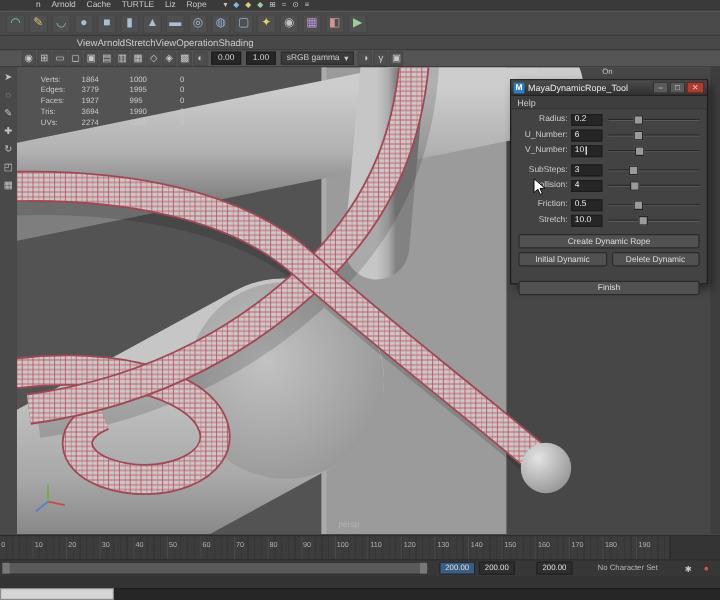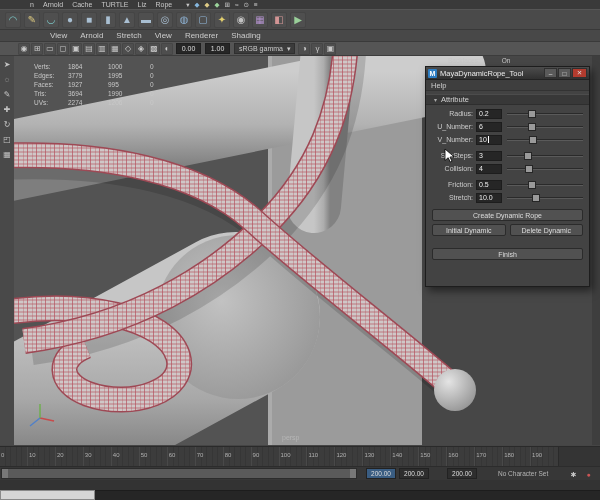--- a/index.html
+++ b/index.html
@@ -18,21 +18,21 @@
   
   .shelf { position:absolute; left:0; top:9px; width:600px; height:21px; background:var(--shelf,#4a4a4a);
            border-top:1px solid #565656; border-bottom:1px solid #393939; display:flex; align-items:center; }
   #shelf-icons { display:flex; gap:3px; padding-left:5px; }
   .shelf-icon { width:16px; height:16px; border-radius:2px; background:#4f4f4f; border:1px solid #454545;
                 display:flex; align-items:center; justify-content:center; font-size:10px; line-height:16px; }
 
   
   .panelmenu { position:absolute; left:0; top:30px; width:600px; height:12px; background:var(--panel,#484848);
                border-bottom:1px solid #3a3a3a; display:flex; align-items:center; }
-  #panelmenu-items { display:flex; gap:13px; padding-left:50px; }
+  #panelmenu-items { display:flex; padding-left:33px;margin-left:31px; }
   .pm-item { font-size:8px; color:#cccccc; }
 
   
   .vptoolbar { position:absolute; left:0; top:42px; width:600px; height:14px; background:var(--toolbar,#555);
                display:flex; align-items:center; gap:2px; padding-left:18px; border-bottom:1px solid #3c3c3c; }
   .vt-icons { display:flex; gap:1px; }
   .vt-icon { width:12px; height:12px; font-size:8px; color:#c8c8c8; background:#4e4e4e; border:1px solid #464646;
              border-radius:1px; display:flex; align-items:center; justify-content:center; }
   .vt-field { width:25px; height:11px; background:var(--field-bg,#262626); color:#ddd; font-size:7px;
               display:flex; align-items:center; justify-content:center; margin:0 1px; border:1px solid #1f1f1f; }
@@ -52,21 +52,21 @@
   #hud { position:absolute; left:20px; top:6px; font-size:6.5px; line-height:9px; color:#c8c8c8; pointer-events:none; }
   .hud-row { display:flex; }
   .hud-label { width:34px; }
   .hud-v1 { width:40px; }
   .hud-v2 { width:42px; }
   .hud-v3 { width:18px; }
   .backfaces { position:absolute; left:434px; top:1px; font-size:6.5px; color:#c8c8c8; display:flex; gap:22px; pointer-events:none; }
   .persp-label { position:absolute; left:268px; bottom:4px; font-size:7px; color:#b5b5b5; pointer-events:none; }
 
   
-  .dialog { position:absolute; left:425px; top:66px; width:165px; height:221px; background:var(--dialog-bg,#434343);
+  .dialog { position:absolute; left:425px; top:66px; width:165px; height:171px; background:var(--dialog-bg,#434343);
             border:1px solid #1d1d1d; box-shadow:3px 4px 8px rgba(0,0,0,.5); z-index:20; }
   .dlg-title { height:13px; background:linear-gradient(var(--dialog-title,#4c4c4c),#303030); display:flex;
                align-items:center; gap:3px; padding:0 2px; border-bottom:1px solid #222; }
   .dlg-m-icon { width:9px; height:9px; background:var(--maya-blue,#2d7dc2); color:#fff; font-size:7px; font-weight:bold;
                 display:flex; align-items:center; justify-content:center; border-radius:1px; }
   .dlg-title-text { flex:1; font-size:7.5px; color:#ebebeb; white-space:nowrap; overflow:hidden; }
   .dlg-winbtns { display:flex; gap:1px; }
   .dlg-btn { width:13px; height:10px; font-size:6.5px; color:#ddd; background:#5a5a5a; border:1px solid #303030;
              display:flex; align-items:center; justify-content:center; }
   .dlg-btn.close { background:var(--close-red,#b23b2e); width:15px; }
@@ -167,21 +167,21 @@
         <div class="shelf-icon" style="color: rgb(153, 207, 153);">▶</div>
       </div>
   </div>
 
   <div class="panelmenu">
     <div id="panelmenu-items">
         <span class="pm-item">View</span>
         <span class="pm-item">Arnold</span>
         <span class="pm-item">Stretch</span>
         <span class="pm-item">View</span>
-        <span class="pm-item">Renderer</span>
+        <span class="pm-item">Operation</span>
         <span class="pm-item">Shading</span>
       </div>
   </div>
 
   <div class="vptoolbar">
     <div class="vt-icons" id="vt-icons1">
         <span class="vt-icon">◉</span>
         <span class="vt-icon">⊞</span>
         <span class="vt-icon">▭</span>
         <span class="vt-icon">◻</span>
@@ -328,24 +328,20 @@
       <span class="dlg-title-text">MayaDynamicRope_Tool</span>
       <span class="dlg-winbtns">
         <span class="dlg-btn">–</span>
         <span class="dlg-btn">□</span>
         <span class="dlg-btn close">✕</span>
       </span>
     </div>
     <div class="dlg-menubar">
       <span class="dlg-menu-item">Help</span>
     </div>
-    <div class="dlg-section">
-      <span class="sec-arrow">▾</span>
-      <span class="sec-label">Attribute</span>
-    </div>
     <div id="dlg-fields">
         <div class="dlg-row">
           <span class="lbl">Radius:</span>
           <span class="val">0.2</span>
           <span class="slider">
             <span class="track"></span>
             <span class="handle" style="left: 28.16%;"></span>
           </span>
         </div>
         <div class="dlg-row">

